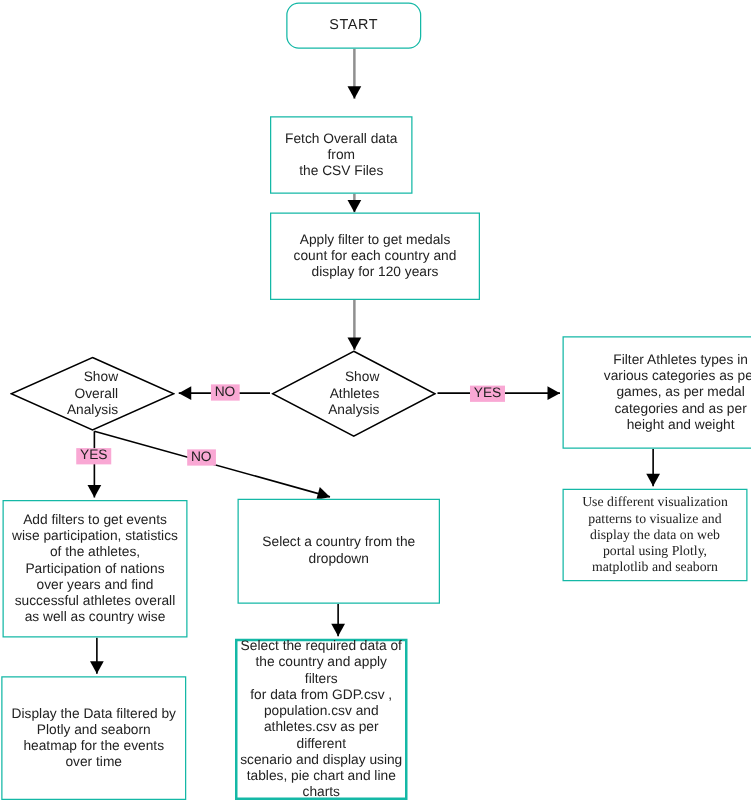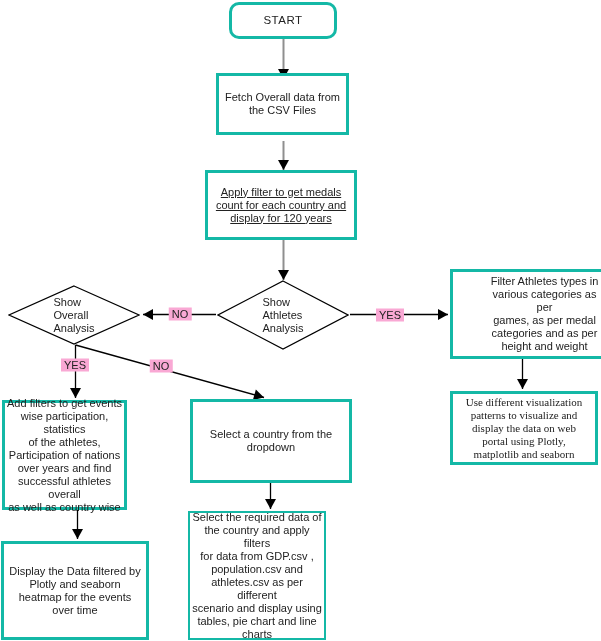--- a/index.html
+++ b/index.html
@@ -10,34 +10,34 @@
     font-family:"Liberation Sans","DejaVu Sans",sans-serif;
     color:#222222;
     overflow:hidden;
   }
   #edges{position:absolute;left:0;top:0;width:601px;height:641px;}
   .edge{stroke:#000000;stroke-width:1.3;fill:none;}
   .edge.gray{stroke:#8f8f8f;stroke-width:2;}
   .node{
     position:absolute;
     background:#ffffff;
-    border:3px solid #14b8a6;
+    border:1px solid #14b8a6;
     display:flex;align-items:center;justify-content:center;
     text-align:center;
     font-size:11px;line-height:13px;
     white-space:pre-line;
     box-sizing:border-box;
     padding:2px;
   }
   .node.rounded{border-radius:10px;font-size:11.5px;letter-spacing:.5px;}
   .node.thick{border-width:2px;}
   .diamond{
     position:absolute;
     display:flex;align-items:center;justify-content:center;
-    text-align:left;
+    text-align:right;
     font-size:11px;line-height:13px;
     white-space:pre-line;
     box-sizing:border-box;
   }
   .diamond svg{position:absolute;left:0;top:0;width:100%;height:100%;}
   .diamond span{position:relative;z-index:1;}
   .edge-label{
     position:absolute;
     transform:translate(-50%,-50%);
     background:#f9a8d4;
@@ -67,24 +67,24 @@
     <line class="edge" x1="75.5" y1="345" x2="75.5" y2="398" marker-end="url(#arrow)"></line>
     <line class="edge" x1="75.5" y1="345" x2="264" y2="397.5" marker-end="url(#arrow)"></line>
 
     <line class="edge" x1="77.5" y1="510" x2="77.5" y2="539" marker-end="url(#arrow)"></line>
     <line class="edge" x1="270.5" y1="483" x2="270.5" y2="509" marker-end="url(#arrow)"></line>
     <line class="edge" x1="522.5" y1="359" x2="522.5" y2="389" marker-end="url(#arrow)"></line>
   </svg>
 
   <div class="node rounded" style="left:229px;top:2px;width:108px;height:37px;">START</div>
 
-  <div class="node" style="left:216px;top:73px;width:133px;height:62px;text-align:center;">Fetch Overall data from
+  <div class="node" style="left:216px;top:93px;width:114px;height:62px;text-align:center;">Fetch Overall data from
 the CSV Files</div>
 
-  <div class="node" style="left:205px;top:170px;width:152px;height:70px;text-decoration:underline;">Apply filter to get medals
+  <div class="node" style="left:216px;top:170px;width:168px;height:70px;">Apply filter to get medals
 count for each country and
 display for 120 years</div>
 
   <div class="diamond" style="left:217px;top:280px;width:132px;height:70px;">
     <svg viewBox="0 0 132 70" preserveAspectRatio="none">
       <polygon points="66,1 131,35 66,69 1,35" fill="#ffffff" stroke="#000000" stroke-width="1.2"></polygon>
     </svg>
     <span>Show
 Athletes
 Analysis</span>
@@ -104,21 +104,21 @@
 games, as per medal
 categories and as per
 height and weight</div>
 
   <div class="node" style="left:450px;top:391px;width:148px;height:74px;font-family:Liberation Serif, serif;">Use different visualization
 patterns to visualize and
 display the data on web
 portal using Plotly,
 matplotlib and seaborn</div>
 
-  <div class="node" style="left:2px;top:400px;width:125px;height:110px;">Add filters to get events
+  <div class="node" style="left:2px;top:400px;width:148px;height:110px;">Add filters to get events
 wise participation, statistics
 of the athletes,
 Participation of nations
 over years and find
 successful athletes overall
 as well as country wise</div>
 
   <div class="node" style="left:190px;top:399px;width:162px;height:84px;">Select a country from the
 dropdown</div>
 

